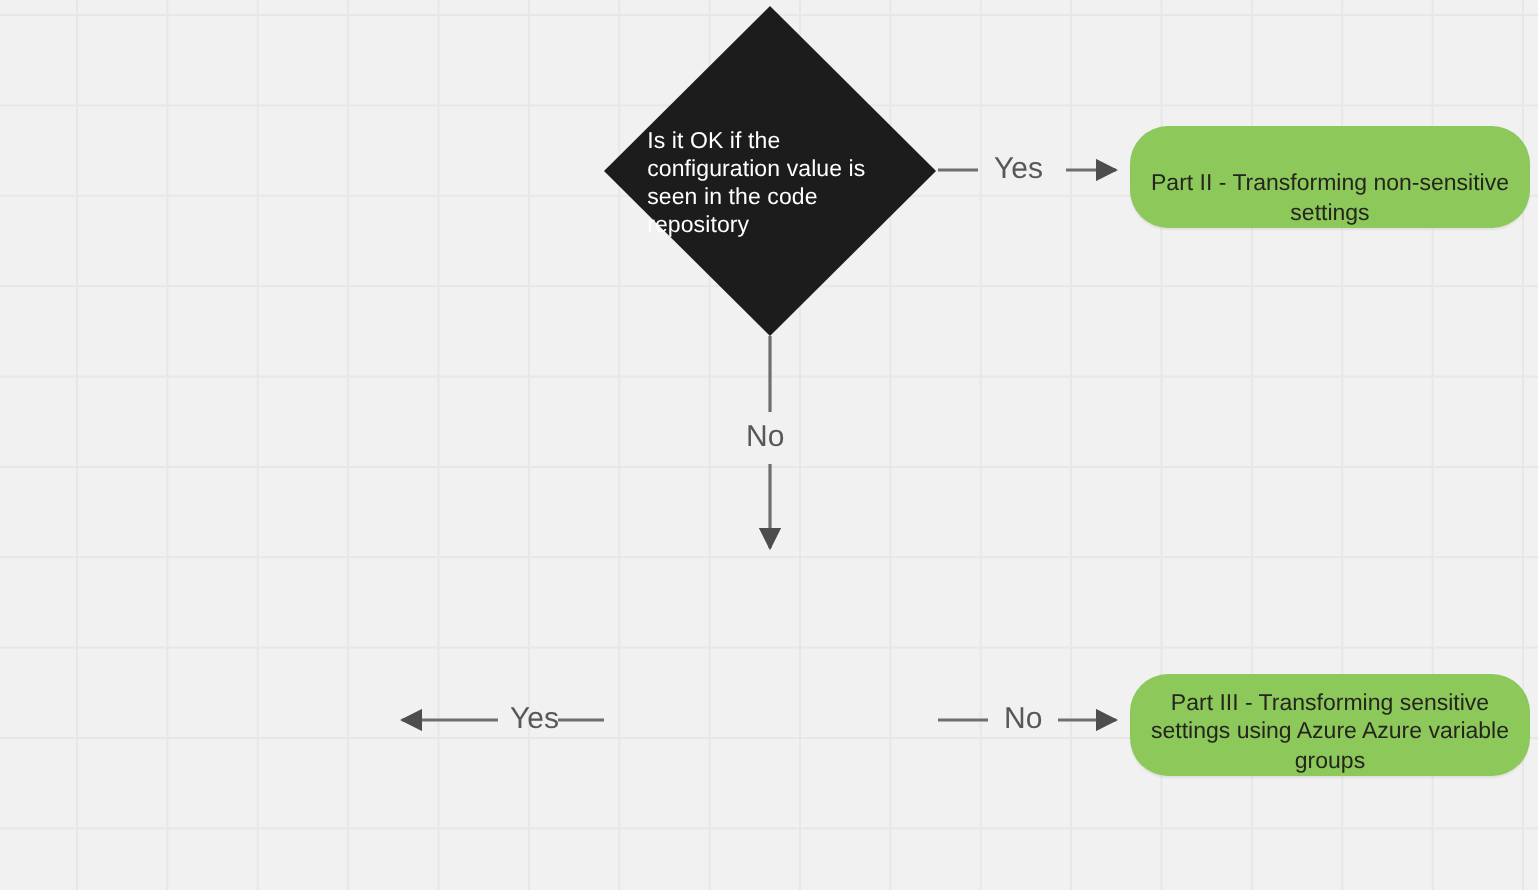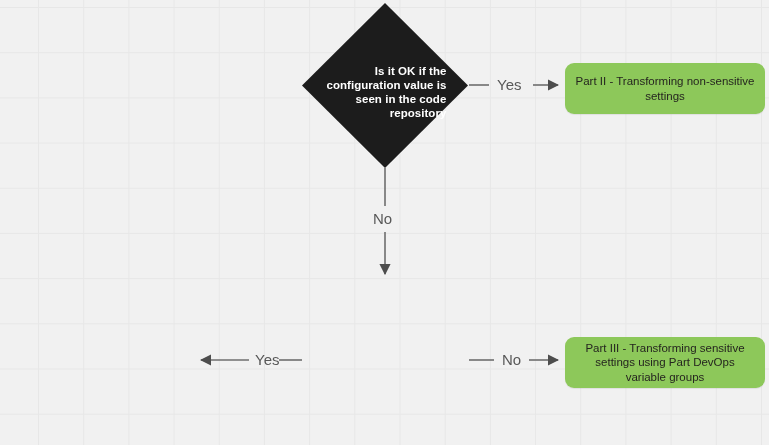--- a/index.html
+++ b/index.html
@@ -47,34 +47,34 @@
     top: 0;
     width: 100%;
     height: 100%;
     background: #1c1c1c;
     clip-path: polygon(50% 0%, 100% 50%, 50% 100%, 0% 50%);
   }
   .decision .label {
     position: relative;
     z-index: 2;
     color: #ffffff;
-    font-weight: bold;
+    font-weight: normal;
     font-size: 11.5px;
     line-height: 14px;
-    text-align: right;
+    text-align: left;
     width: 74%;
     letter-spacing: 0.05px;
     margin-top: 12px;
   }
   
   .terminal {
     background: #8dc85a;
-    border-radius: 9px;
+    border-radius: 19px;
     display: flex;
-    align-items: center;
+    align-items: flex-end;
     justify-content: center;
     box-shadow: 0 1px 1px rgba(0,0,0,0.07);
   }
   .terminal .label {
     color: #25251f;
     font-size: 11.5px;
     line-height: 14.5px;
     text-align: center;
     padding: 0 9px;
   }
@@ -129,21 +129,21 @@
     <div class="shape"></div>
     <div class="label">Is it OK if the configuration value is seen in the code repository</div>
   </div>
 
 
   <div class="node terminal" style="left:565px; top:63px; width:200px; height:51px;">
     <div class="label">Part II - Transforming non-sensitive settings</div>
   </div>
 
   <div class="node terminal" style="left:565px; top:337px; width:200px; height:51px;">
-    <div class="label">Part III - Transforming sensitive settings using Part DevOps variable groups</div>
+    <div class="label">Part III - Transforming sensitive settings using Azure Azure variable groups</div>
   </div>
 
 
   <div class="edge-label" style="left:497px; top:76px;">Yes</div>
 
   <div class="edge-label" style="left:373px; top:210px;">No</div>
 
   <div class="edge-label" style="left:255px; top:351px;">Yes</div>
 
   <div class="edge-label" style="left:502px; top:351px;">No</div>

